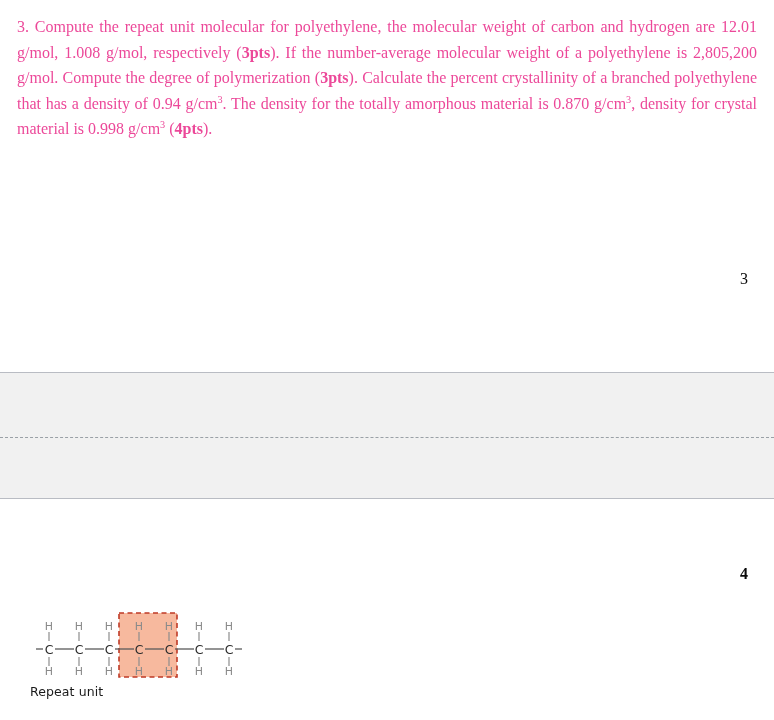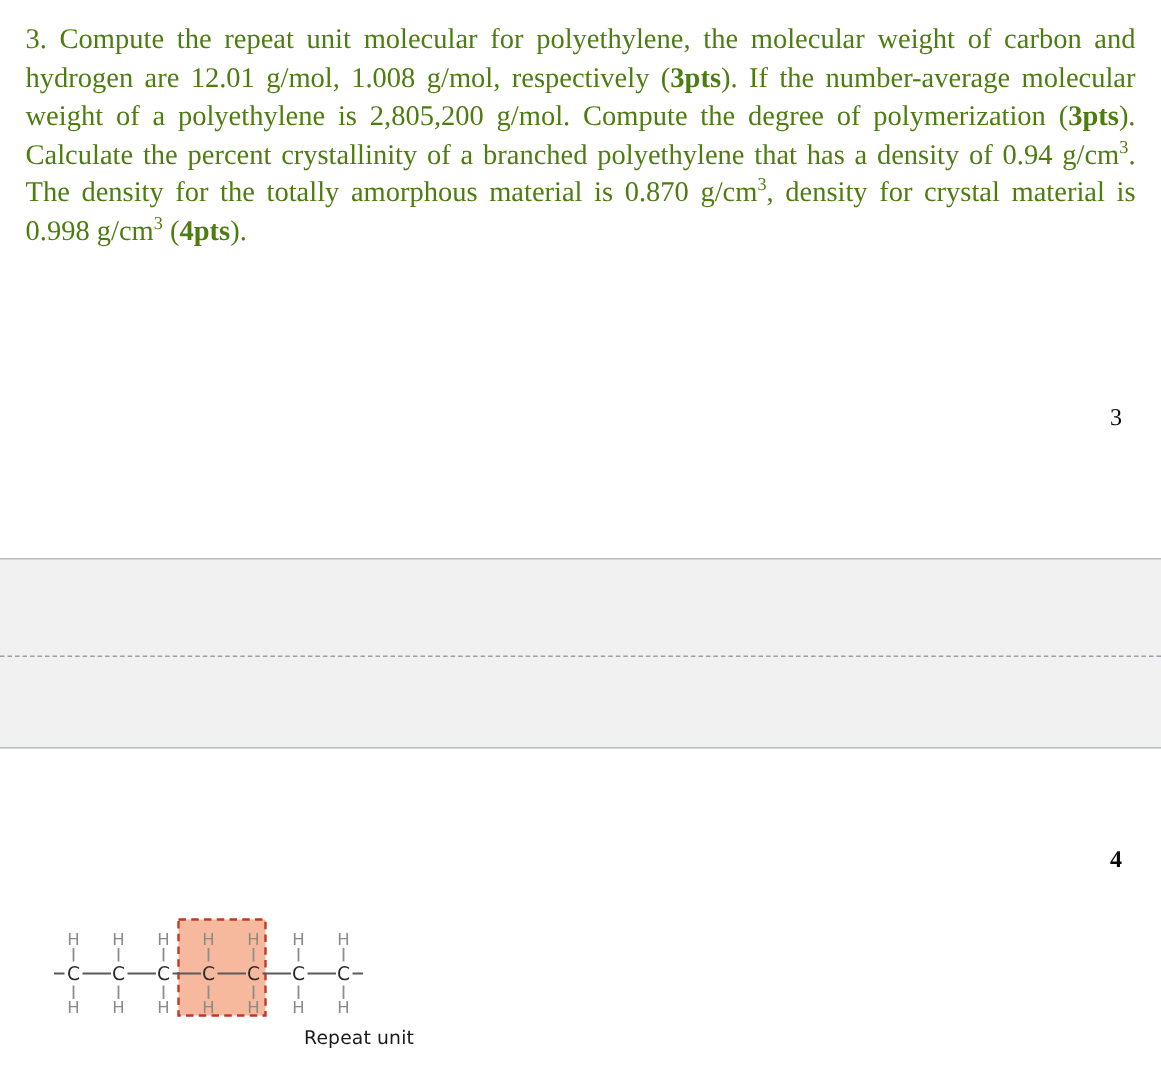--- a/index.html
+++ b/index.html
@@ -15,25 +15,25 @@
     font-family: "Liberation Serif", "DejaVu Serif", serif;
     color: #111111;
   }
 
   
   .question-block {
     position: absolute;
     left: 17px;
     top: 14px;
     width: 740px;
-    font-size: 19px;
+    font-size: 16px;
     line-height: 25.5px;
     text-align: justify;
     text-justify: inter-word;
-    color: #4d7c0f;
+    color: #ec4899;
   }
   .question-block p {
     margin: 0;
   }
   .b { font-weight: bold; }
   sup {
     font-size: 0.64em;
     vertical-align: super;
     line-height: 0;
   }
@@ -77,24 +77,24 @@
     left: 30px;
     top: 608px;
     width: 235px;
     height: 100px;
   }
   .polymer-svg {
     display: block;
   }
   .repeat-label {
     position: absolute;
-    left: 16px;
+    left: 0px;
     top: 76px;
     width: 230px;
-    text-align: right;
+    text-align: left;
     font-family: "DejaVu Sans", "Liberation Sans", sans-serif;
     font-size: 12.5px;
     color: #1a1a1a;
     letter-spacing: 0.1px;
   }
 </style>
 </head>
 <body>
 
 <div class="question-block">

